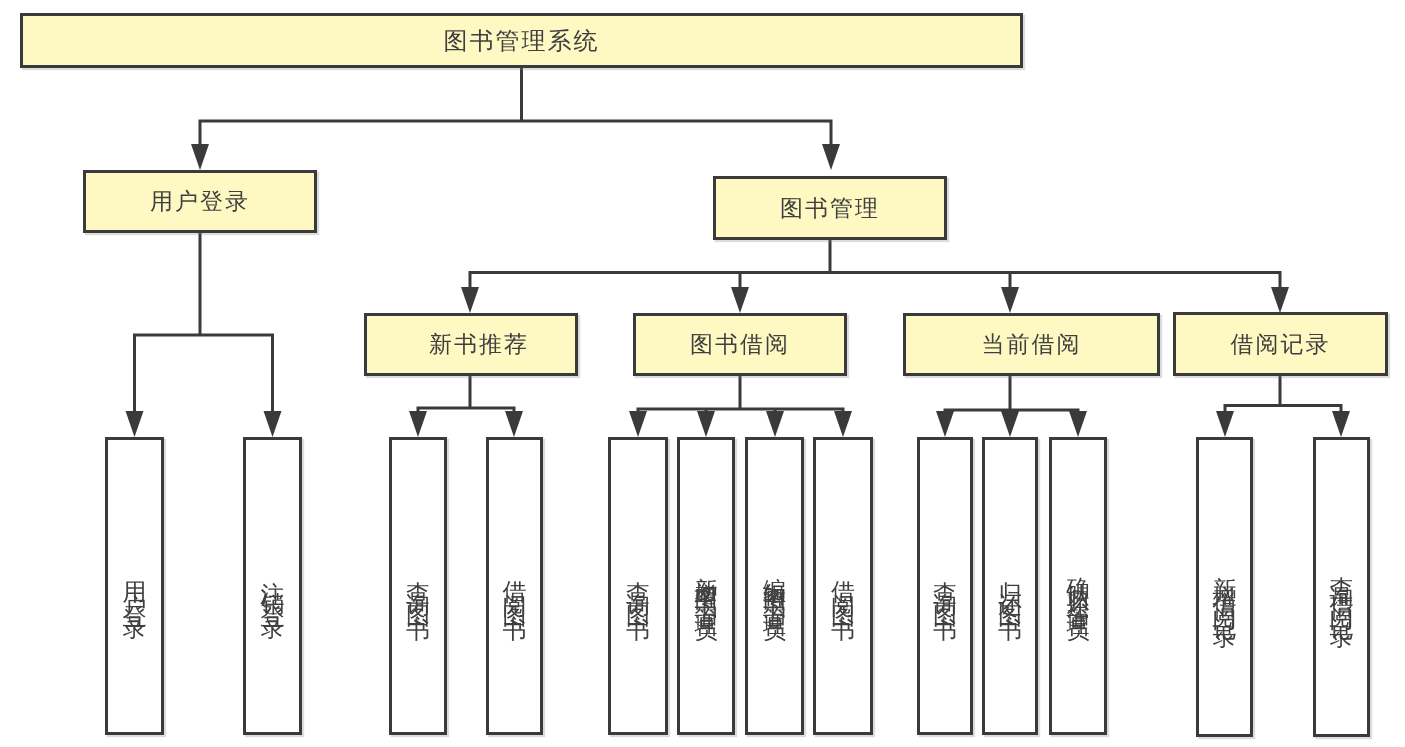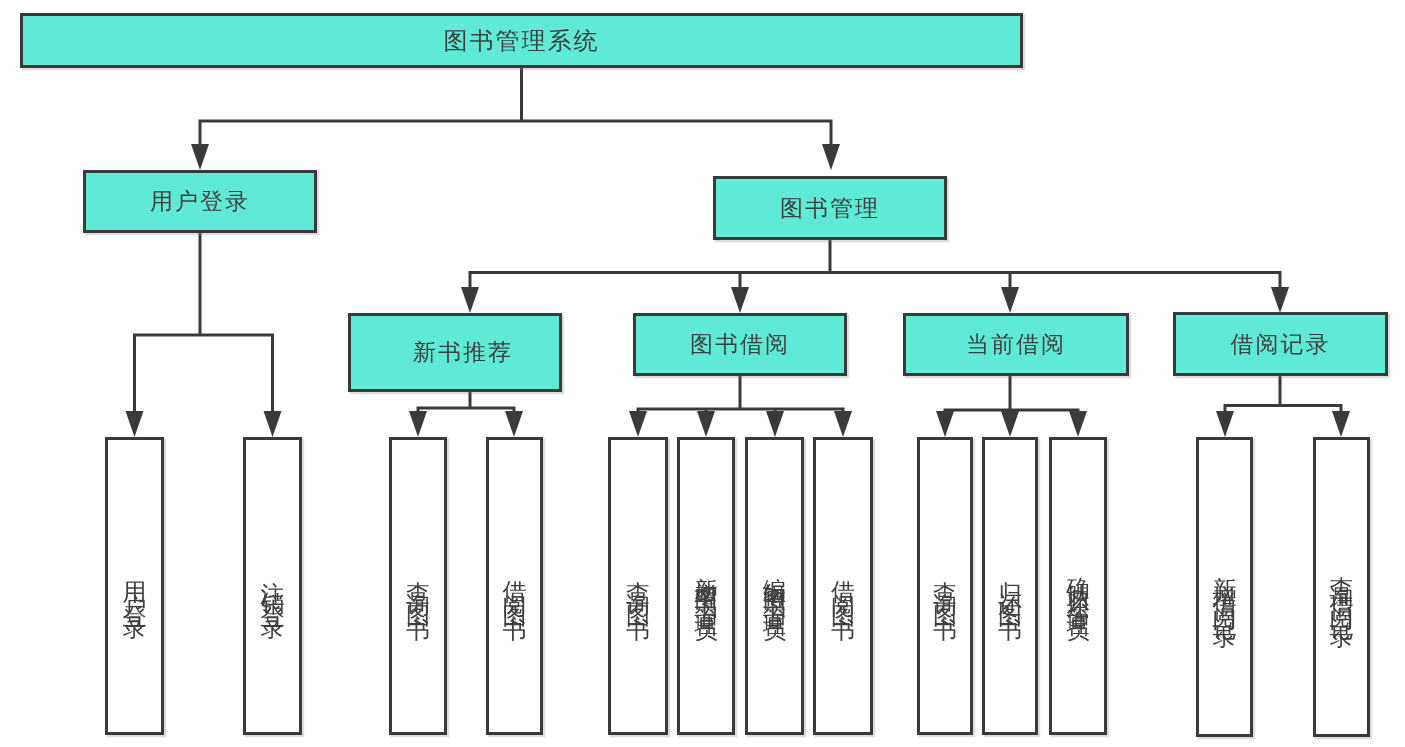--- a/index.html
+++ b/index.html
@@ -19,21 +19,21 @@
     position: absolute;
     left: 0; top: 0;
     width: 1405px;
     height: 747px;
     color: var(--line, #3a3a3a);
   }
   .node {
     position: absolute;
     box-sizing: border-box;
     border: 3px solid var(--line, #3a3a3a);
-    background: #5eead4;
+    background: #fef9c3;
     box-shadow: 2px 2px 1px rgba(130,130,130,0.28);
     display: flex;
     align-items: center;
     justify-content: center;
     color: var(--text, #3f3f3f);
   }
   .node.h-label {
     font-size: 23px;
     letter-spacing: 2px;
     white-space: nowrap;
@@ -127,23 +127,23 @@
       <polygon points="1216,411 1234,411 1225,437"></polygon>
       <polygon points="1332,411 1350,411 1341,437"></polygon>
     </g>
   </svg>
 
   <div class="node root-label" style="left:20px; top:13px; width:1003px; height:55px;">图书管理系统</div>
 
   <div class="node h-label" style="left:83px; top:170px; width:234px; height:63px;">用户登录</div>
   <div class="node h-label" style="left:713px; top:176px; width:234px; height:64px;">图书管理</div>
 
-  <div class="node h-label" style="left:348px; top:313px; width:214px; height:79px;padding-left:16px;">新书推荐</div>
+  <div class="node h-label" style="left:364px; top:313px; width:214px; height:63px;padding-left:16px;">新书推荐</div>
   <div class="node h-label" style="left:633px; top:313px; width:214px; height:63px;">图书借阅</div>
-  <div class="node h-label" style="left:903px; top:313px; width:226px; height:63px;text-align:center;">当前借阅</div>
+  <div class="node h-label" style="left:903px; top:313px; width:257px; height:63px;text-align:center;">当前借阅</div>
   <div class="node h-label" style="left:1173px; top:312px; width:215px; height:64px;">借阅记录</div>
 
   <div class="leaf" style="left:105px;">
     <span>用户登录</span>
     </div>
   <div class="leaf" style="left:243px;">
     <span>注销登录</span>
     </div>
 
   <div class="leaf" style="left:389px; width:58px;">

